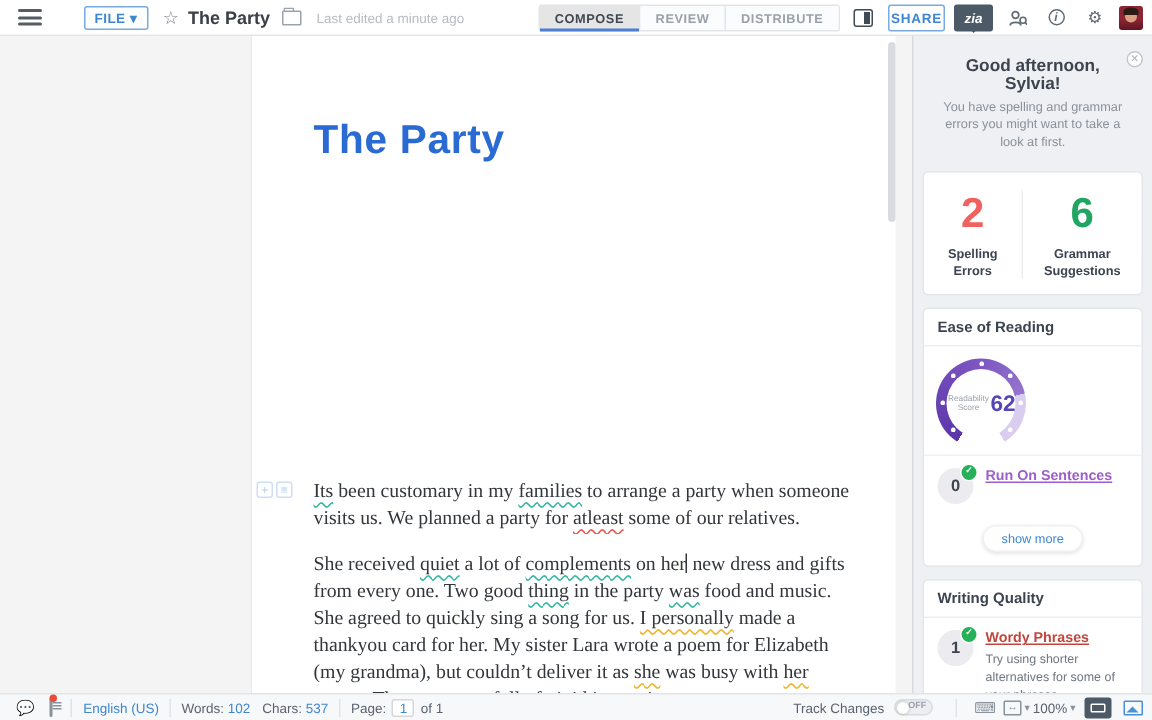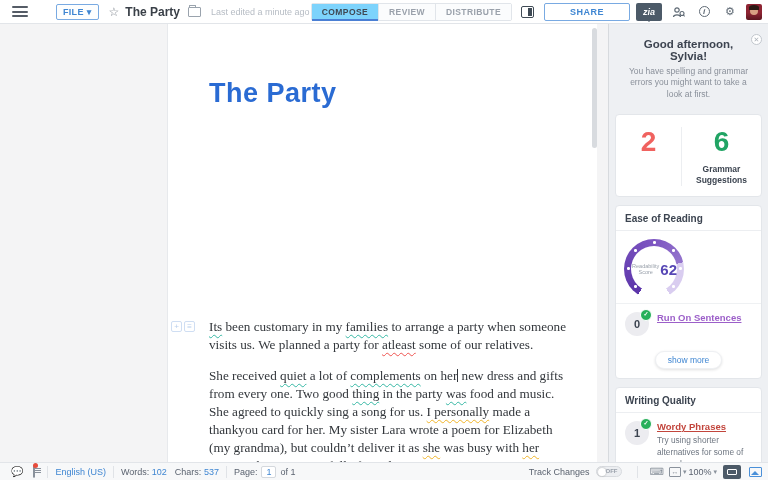--- a/index.html
+++ b/index.html
@@ -18,27 +18,27 @@
   .doc-name { font-size:12px; font-weight:bold; color:#3a4048; margin-right:8px; }
   .folder-ic { width:13px; height:10px; border:1px solid #9aa3ad; border-radius:1px; position:relative; margin-right:10px; }
   .folder-ic:before { content:""; position:absolute; top:-3px; left:0; width:5px; height:2px; border:1px solid #9aa3ad; border-bottom:none; border-radius:1px 1px 0 0; }
   .last-edited { font-size:9px; color:#b6bcc4; }
 
   .toolbar-right { margin-left:auto; display:flex; align-items:center; gap:6px; }
   .tabs { display:flex; border:1px solid #e1e5ea; border-radius:2px; overflow:visible; height:18px; }
   .tab { font-size:8.5px; font-weight:bold; letter-spacing:.4px; color:#9aa1ab; padding:0 10px; display:flex; align-items:center;
          border-right:1px solid #e1e5ea; background:#fbfcfd; position:relative; cursor:pointer; }
   .tab:last-child { border-right:none; }
-  .tab.active { color:#3f4752; background:#7dd3fc; }
+  .tab.active { color:#3f4752; background:#e5e5e5; }
   .tab.active:after { content:""; position:absolute; left:0; right:0; bottom:-1px; height:2px; background:#4a7fd4; }
   .iconbtn { width:20px; height:18px; display:flex; align-items:center; justify-content:center; cursor:pointer; }
   .docpanel-ic { width:13px; height:12px; border:1.5px solid #3f4a55; border-radius:2px; position:relative; }
   .docpanel-ic:before { content:""; position:absolute; right:1px; top:1px; bottom:1px; width:4px; background:#3f4a55; }
   .share-btn { border:1px solid #79aae2; color:#3f86d2; font-size:9px; font-weight:bold; letter-spacing:.5px;
-               padding:3px 25px; border-radius:2px; background:#fff; cursor:pointer; }
+               padding:3px 1px; border-radius:2px; background:#fff; cursor:pointer; }
   .zia-btn { background:#4c5a68; color:#fff; border-radius:2px; width:26px; height:18px; display:flex; align-items:center;
              justify-content:center; font-size:9px; font-style:italic; font-weight:bold; position:relative; cursor:pointer; }
   .zia-btn:after { content:""; position:absolute; bottom:-5px; left:9px; border:4px solid transparent; border-top-color:#4c5a68; }
   .t-ic { color:#5f6a75; font-size:11px; cursor:pointer; }
   .info-ic { width:11px; height:11px; border:1px solid #5f6a75; border-radius:50%; font-size:8px; display:flex;
              align-items:center; justify-content:center; color:#5f6a75; font-style:italic; font-weight:bold; }
   .avatar { width:16px; height:16px; border-radius:2px; background:linear-gradient(180deg,#8e2433 55%, #5c1620 100%); position:relative; overflow:hidden; }
   .avatar:before { content:""; position:absolute; left:4px; top:3px; width:8px; height:8px; border-radius:50%; background:#d9a083; }
   .avatar:after { content:""; position:absolute; left:3px; top:1px; width:10px; height:5px; border-radius:50% 50% 0 0; background:#2c1a14; }
 
@@ -236,20 +236,21 @@
   <div class="zia-panel">
     <div class="greet">
       <div class="greet-close">✕</div>
       <h2>Good afternoon, Sylvia!</h2>
       <p>You have spelling and grammar errors you might want to take a look at first.</p>
     </div>
 
     <div class="card stats">
       <div class="stat">
         <div class="num num-red">2</div>
+        <div class="lbl">Spelling Errors</div>
       </div>
       <div class="stat">
         <div class="num num-green">6</div>
         <div class="lbl">Grammar Suggestions</div>
       </div>
     </div>
 
     <div class="card">
       <div class="card-head">Ease of Reading</div>
       <div class="ease-row">

